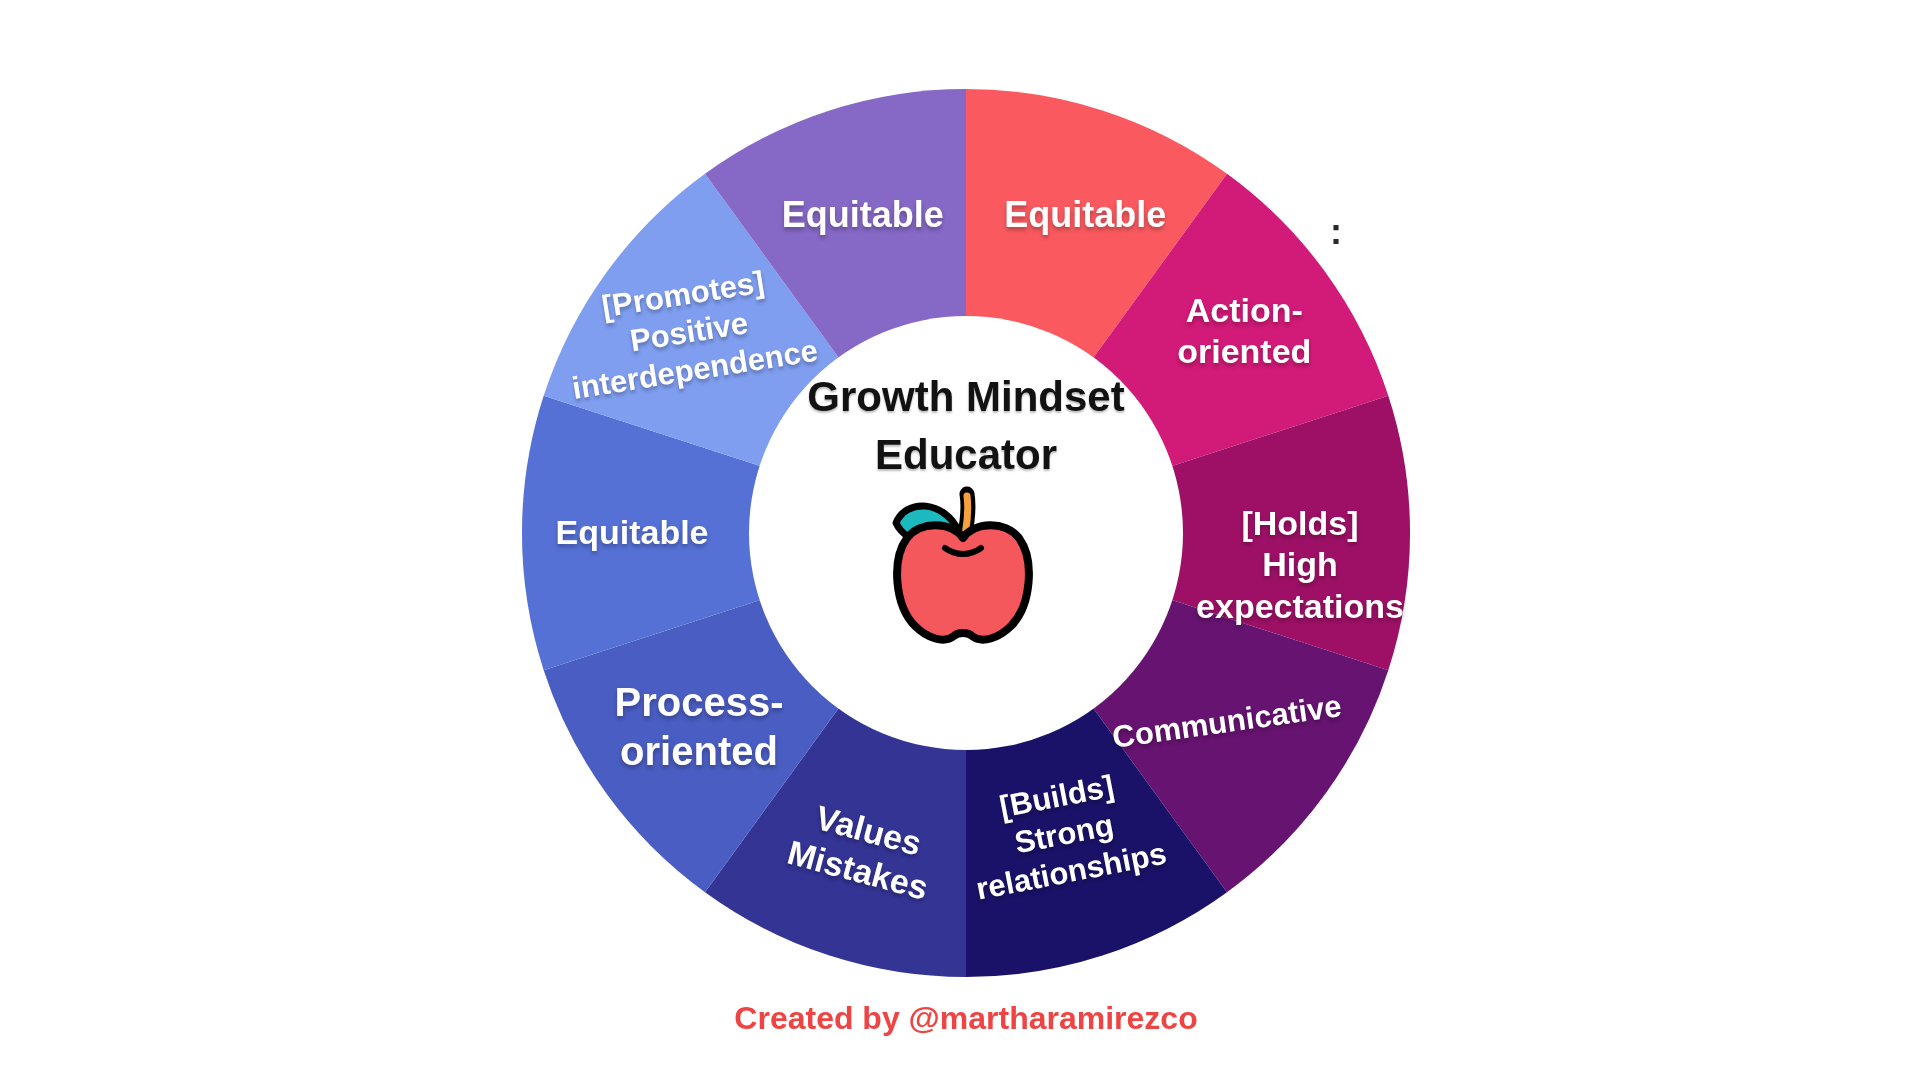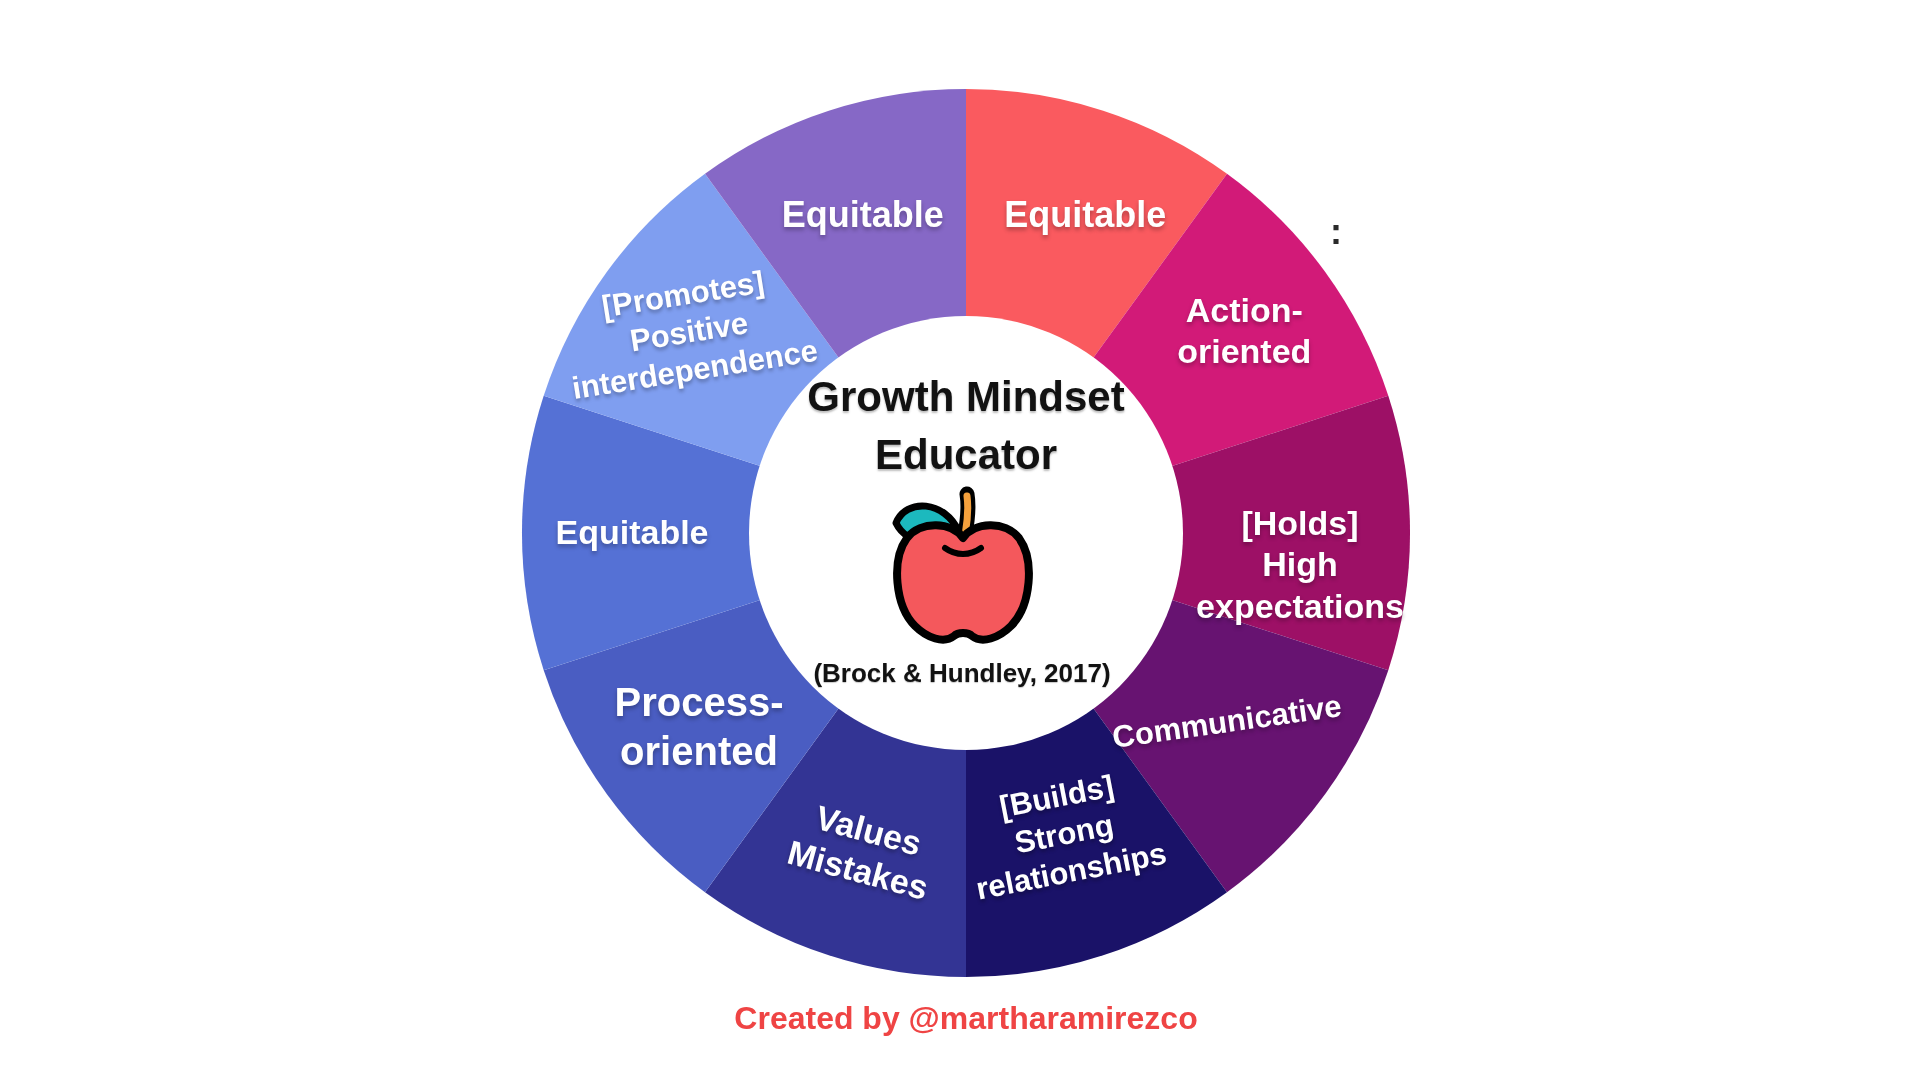--- a/index.html
+++ b/index.html
@@ -102,19 +102,18 @@
   <div class="apple-wrap">
     <svg width="150" height="166" viewBox="0 0 150 166">
       <path d="M79 8 C 81 20, 80 32, 77 48" stroke="#000000" stroke-width="15" stroke-linecap="round" fill="none"></path>
       <path d="M79 10 C 80.5 21, 80 31, 77.5 46" stroke="#F6A13C" stroke-width="7" stroke-linecap="round" fill="none"></path>
       <path d="M71 46 C 57 14, 18 12, 8 37 C 20 62, 57 60, 71 46 Z" fill="#1CB9BE" stroke="#000000" stroke-width="7" stroke-linejoin="round"></path>
       <path d="M75 52 C 64 36, 33 34, 19 52 C 3 74, 7 120, 27 140 C 39 152, 56 158, 66 150 C 70 146, 80 146, 84 150 C 94 158, 111 152, 123 140 C 143 120, 147 74, 131 52 C 117 34, 86 36, 75 52 Z" fill="#F4585C" stroke="#000000" stroke-width="8" stroke-linejoin="round"></path>
       <path d="M57 62 C 68 70, 82 70, 93 62" stroke="#000000" stroke-width="6" stroke-linecap="round" fill="none"></path>
     </svg>
   </div>
 
-  <div class="center-citation">(Brock &amp; Hundley, 2017)</div>
 
   <div class="stray-mark">:</div>
 
   <div class="footer-credit" style="color: #ef4444;">Created by @martharamirezco</div>
 
 </div>
 
 </body></html>

